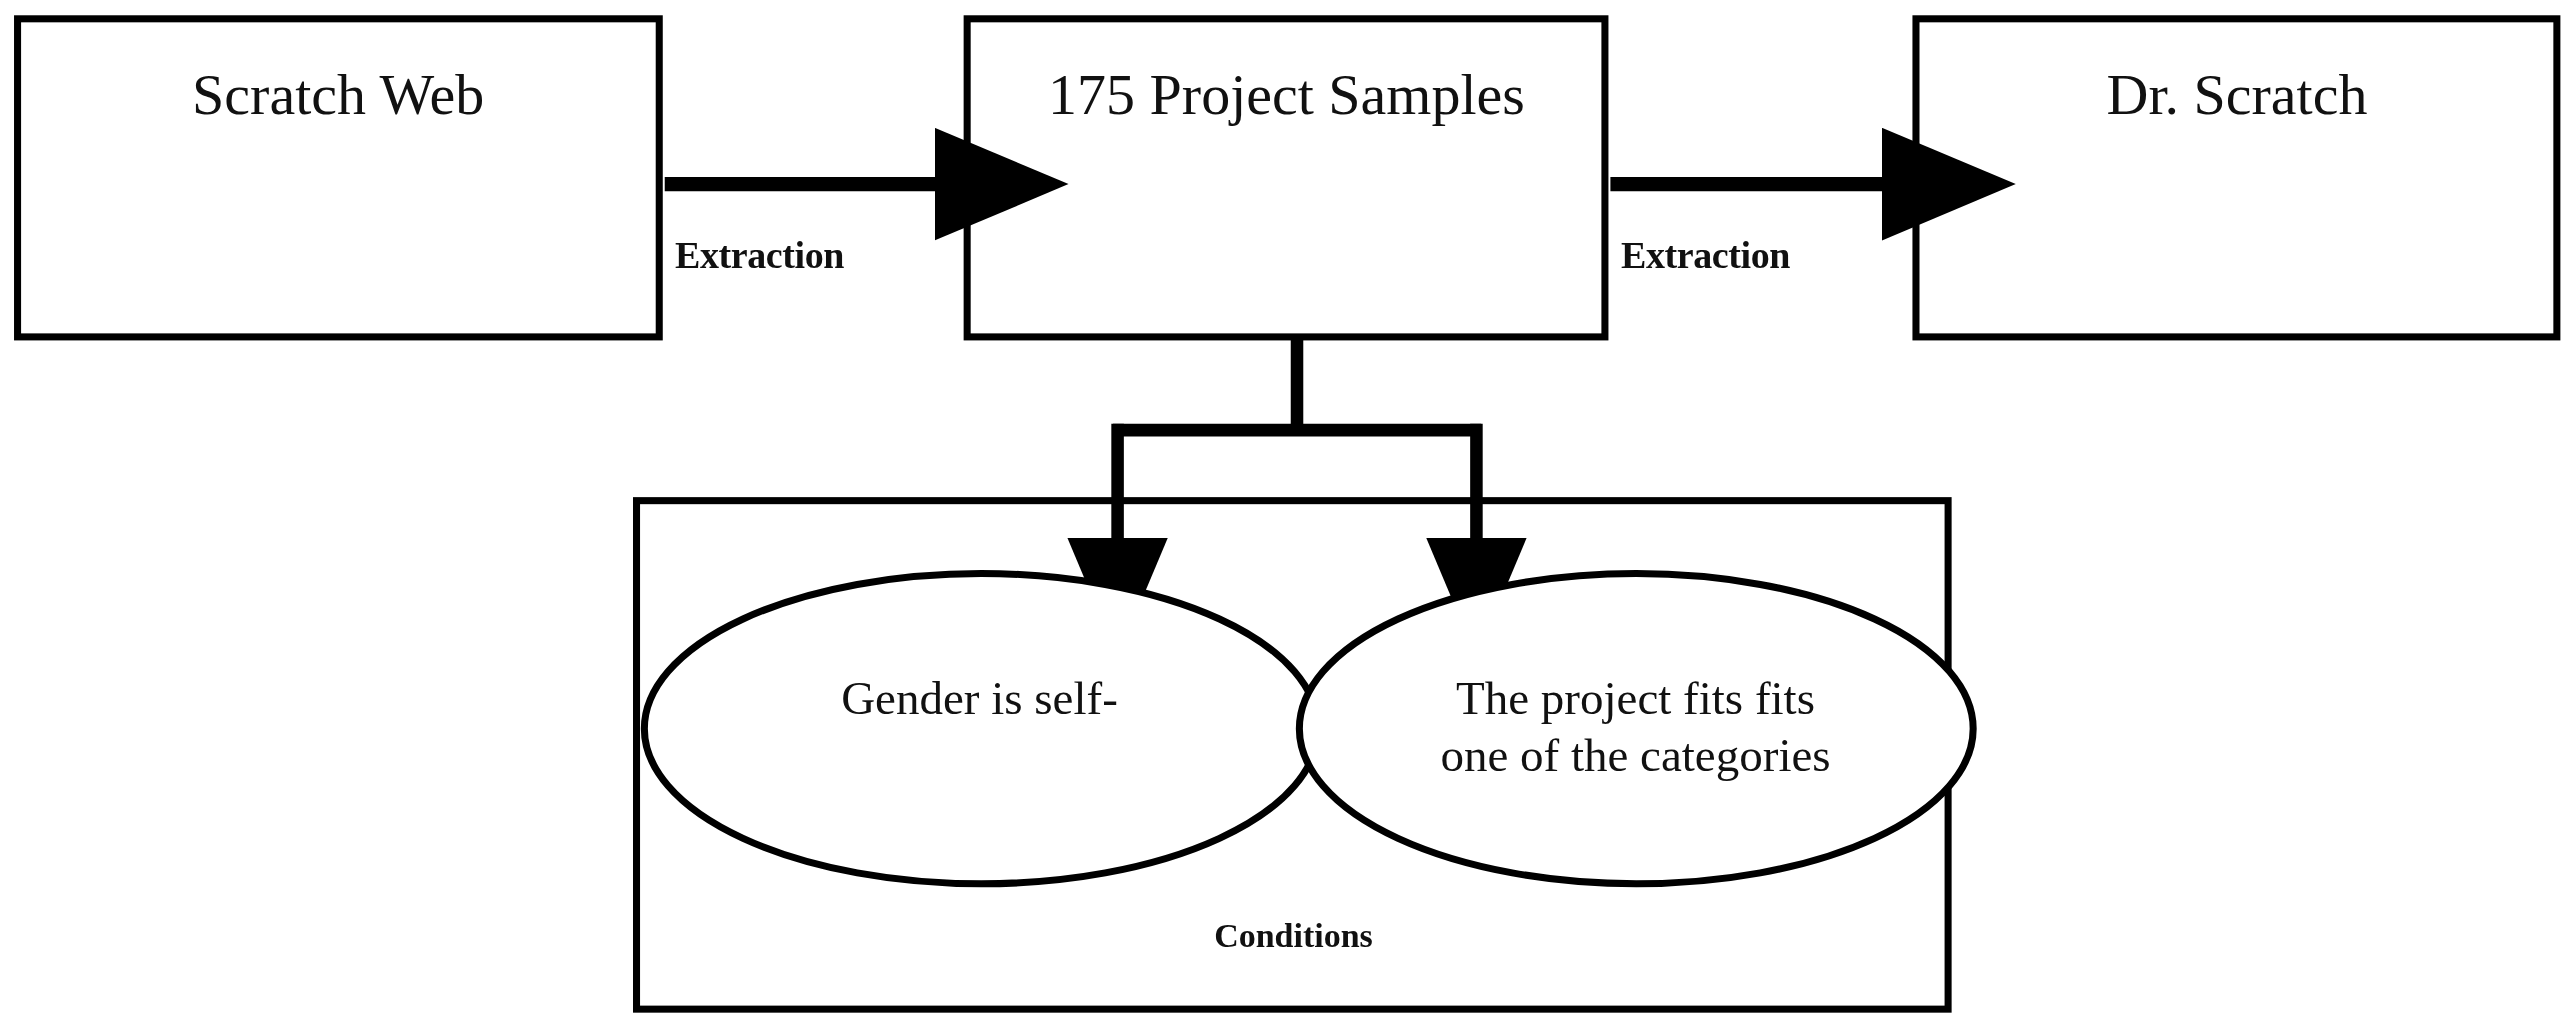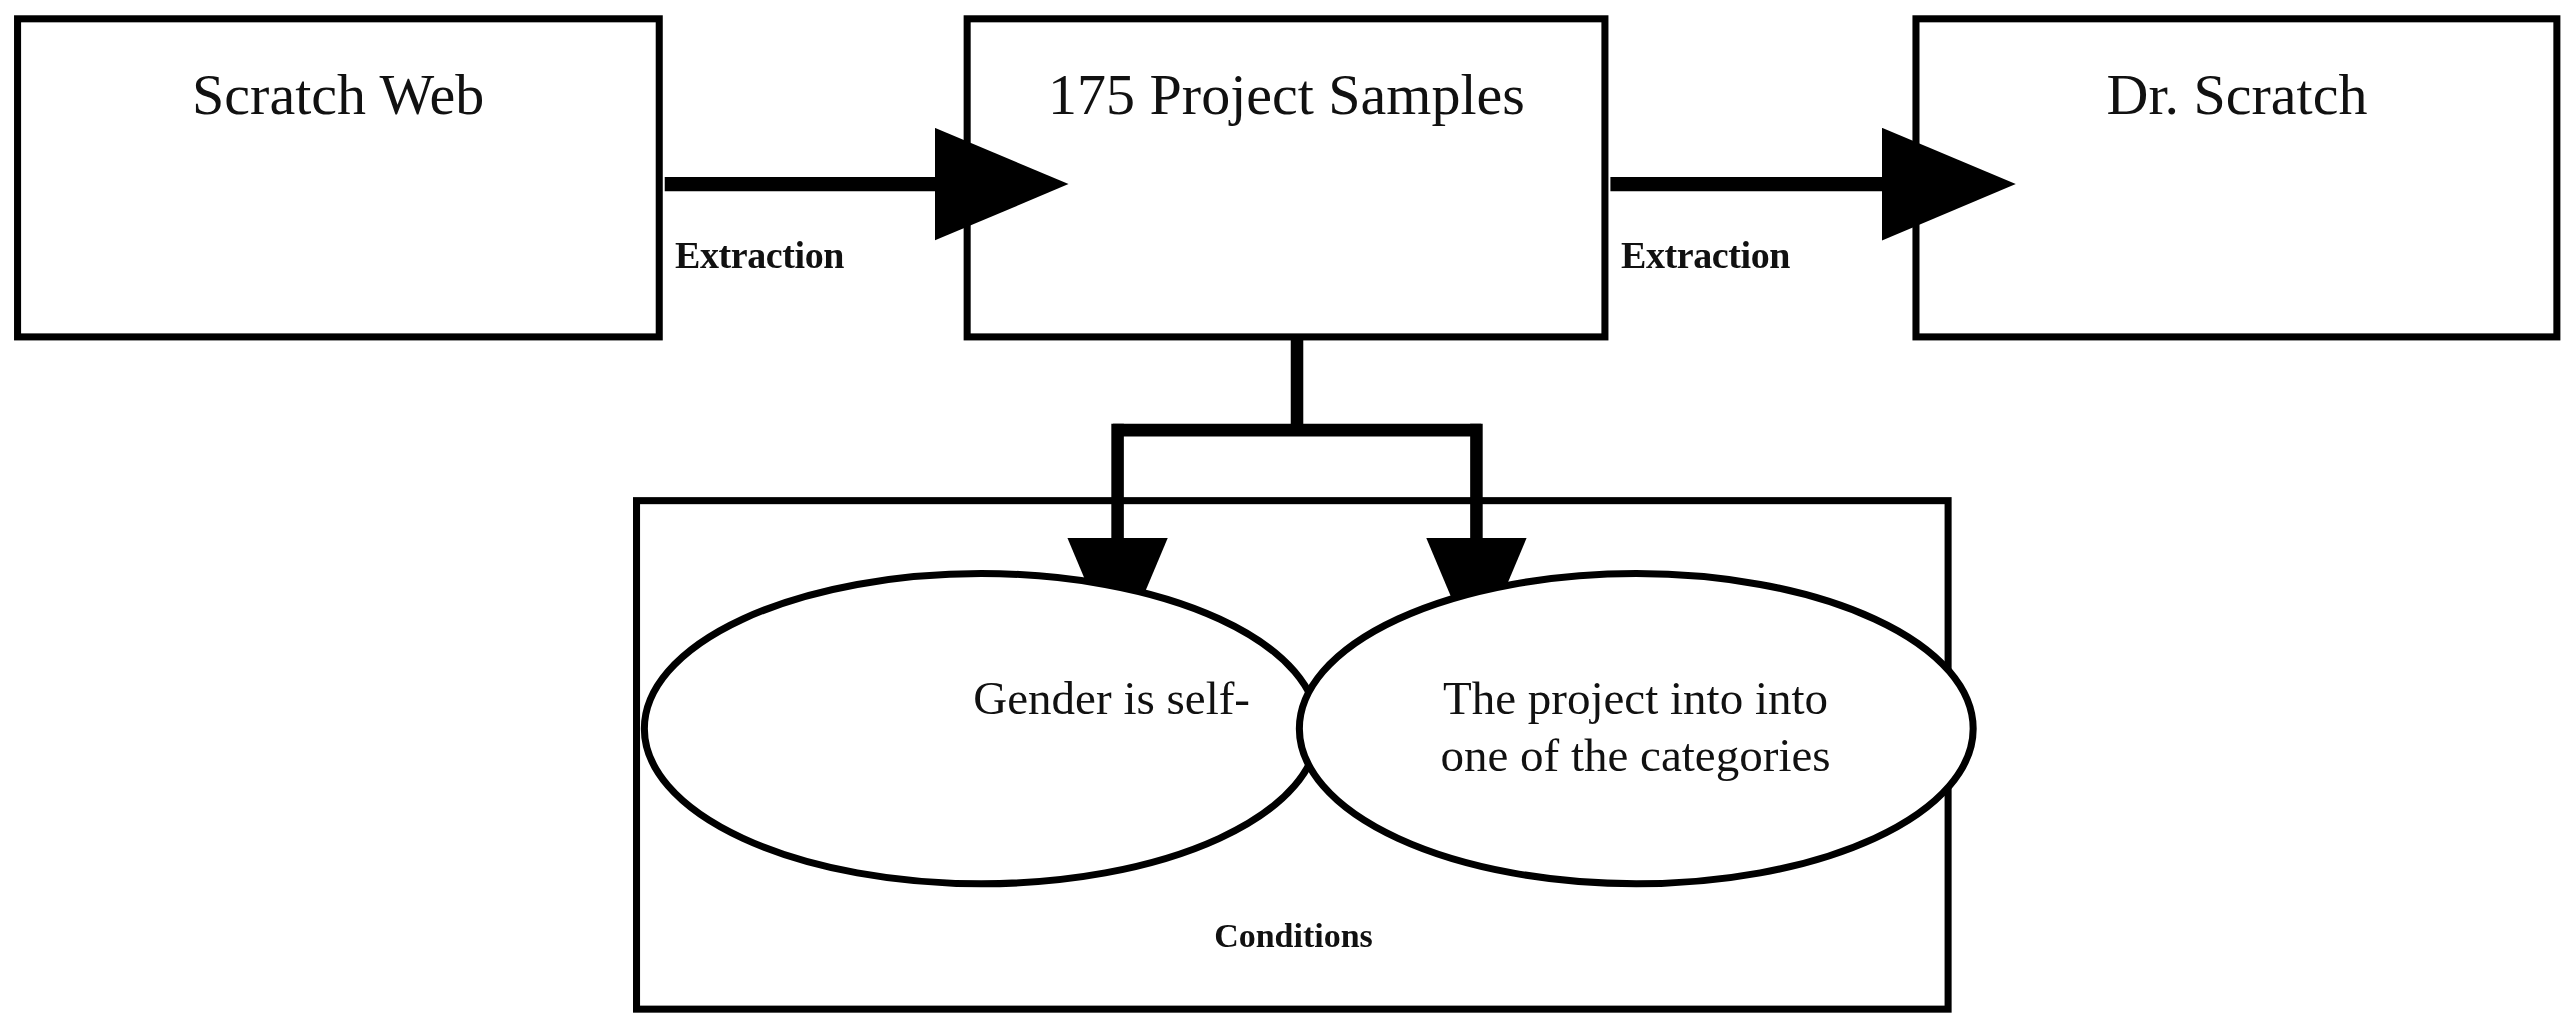--- a/index.html
+++ b/index.html
@@ -63,21 +63,21 @@
   }
 
   
   #label-scratch-web   { left: 15.7px;   top: 64px;  width: 645px;  }
   #label-project-samples { left: 966px; top: 64px; width: 641px; }
   #label-dr-scratch    { left: 1915px; top: 64px;  width: 644px; text-align: center;  }
 
   #label-extraction    { left: 661px;  top: 235px; width: 305px; text-align: left; padding-left: 14px; box-sizing: border-box; }
   #label-evaluation    { left: 1607px; top: 235px; width: 308px; text-align: left; padding-left: 14px; box-sizing: border-box; }
 
-  #label-cond-gender   { left: 709px;  top: 670px; width: 541px; text-align: right; }
+  #label-cond-gender   { left: 709px;  top: 670px; width: 541px; }
   #label-cond-category { left: 1365px; top: 670px; width: 541px; }
 
   #label-conditions    { left: 980px; top: 918px; width: 627px; }
 </style>
 </head>
 <body>
 
 <div id="diagram-root">
 
   <svg id="diagram-svg" viewBox="0 0 3287 1321" xmlns="http://www.w3.org/2000/svg">
@@ -123,20 +123,20 @@
 
   <div class="txt edge-label" id="label-extraction">Extraction</div>
 
   <div class="txt edge-label" id="label-evaluation">Extraction</div>
 
   <div class="txt ellipse-label" id="label-cond-gender">
     <span>Gender is self-</span><br>
   </div>
 
   <div class="txt ellipse-label" id="label-cond-category">
-    <span>The project into into</span><br>
+    <span>The project fits fits</span><br>
     <span>one of the categories</span>
   </div>
 
   <div class="txt group-label" id="label-conditions">Conditions</div>
 
 </div>
 
 
 </body></html>

